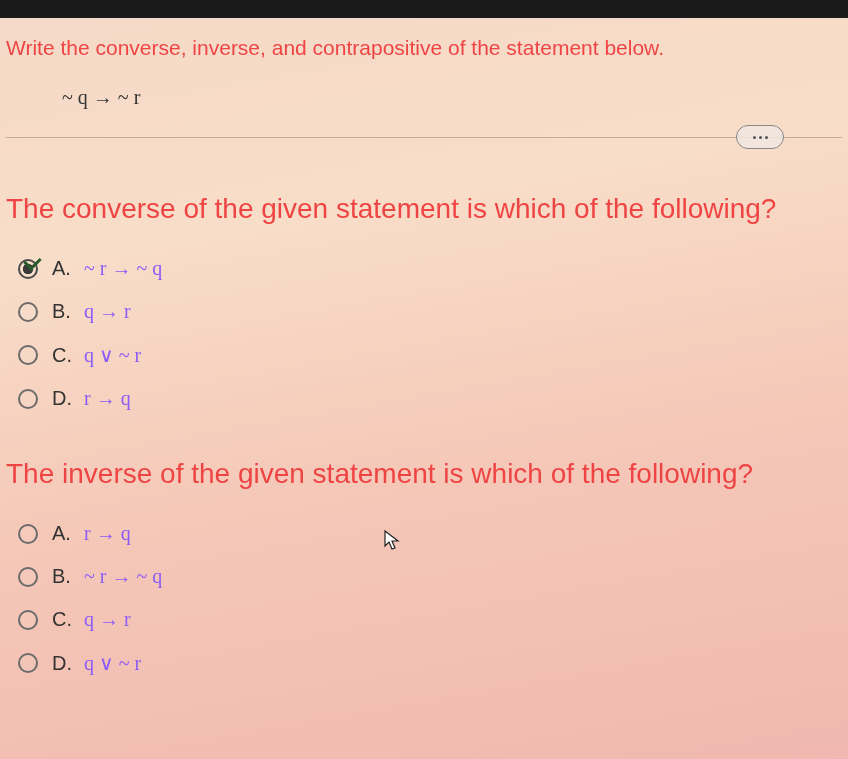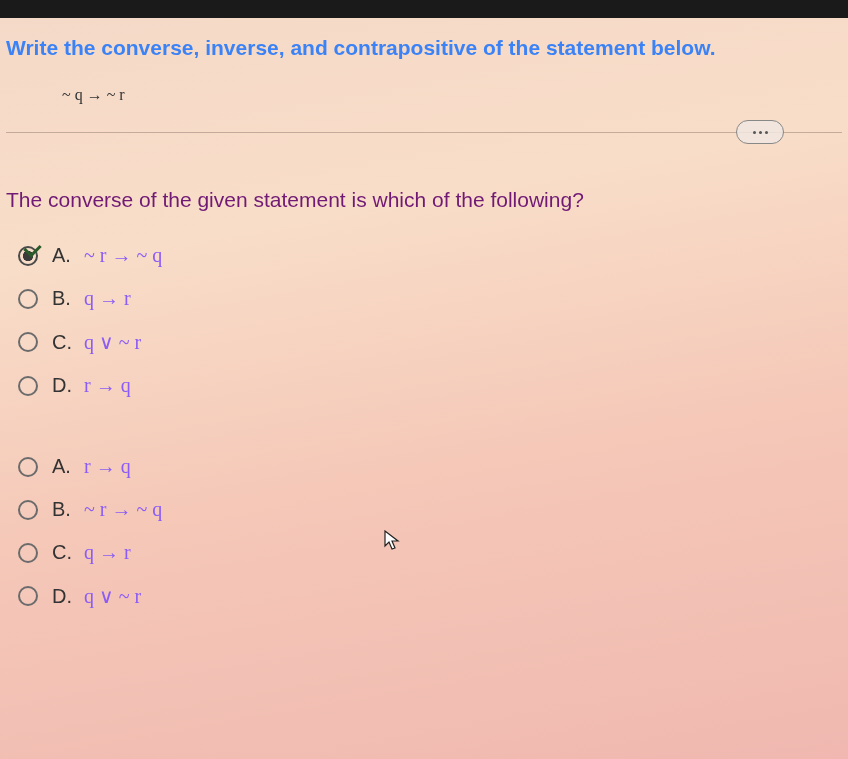--- a/index.html
+++ b/index.html
@@ -14,26 +14,25 @@
   .topbar {
     height: 18px;
     background: #1a1a1a;
     width: 100%;
   }
   .content {
     padding: 18px 6px 0 6px;
   }
   .prompt {
     font-size: 21px;
-    color: #3b82f6;
+    color: #ef4444;
     padding: 0 0 18px 0;
-    font-weight: bold;
   }
   .statement {
-    font-size: 16px;
+    font-size: 20px;
     font-family: 'Times New Roman', serif;
     padding: 8px 0 28px 56px;
     color: #333;
   }
   .divider-row {
     position: relative;
     height: 34px;
     border-top: 1px solid rgba(100,80,70,0.35);
     margin-bottom: 22px;
   }
@@ -50,22 +49,22 @@
     align-items: center;
     justify-content: center;
     gap: 3px;
     cursor: pointer;
   }
   .pill .dot {
     width: 3px; height: 3px; border-radius: 50%; background: #555;
   }
   .question-block { padding-bottom: 30px; }
   .question-text {
-    font-size: 21px;
-    color: #701a75;
+    font-size: 28px;
+    color: #ef4444;
     padding-bottom: 22px;
   }
   .option {
     display: flex;
     align-items: center;
     padding: 10px 0 10px 12px;
     font-size: 20px;
     cursor: pointer;
   }
   .radio {
@@ -151,20 +150,21 @@
     <div class="option">
       <span class="radio"></span>
       <span class="opt-letter">D.</span>
       <span class="opt-expr">r → q</span>
     </div>
   </div>
 
   <div class="gap"></div>
 
   <div class="question-block">
+    <div class="question-text">The inverse of the given statement is which of the following?</div>
 
     <div class="option">
       <span class="radio"></span>
       <span class="opt-letter">A.</span>
       <span class="opt-expr">r → q</span>
     </div>
     <div class="option">
       <span class="radio"></span>
       <span class="opt-letter">B.</span>
       <span class="opt-expr">~ r → ~ q</span>

